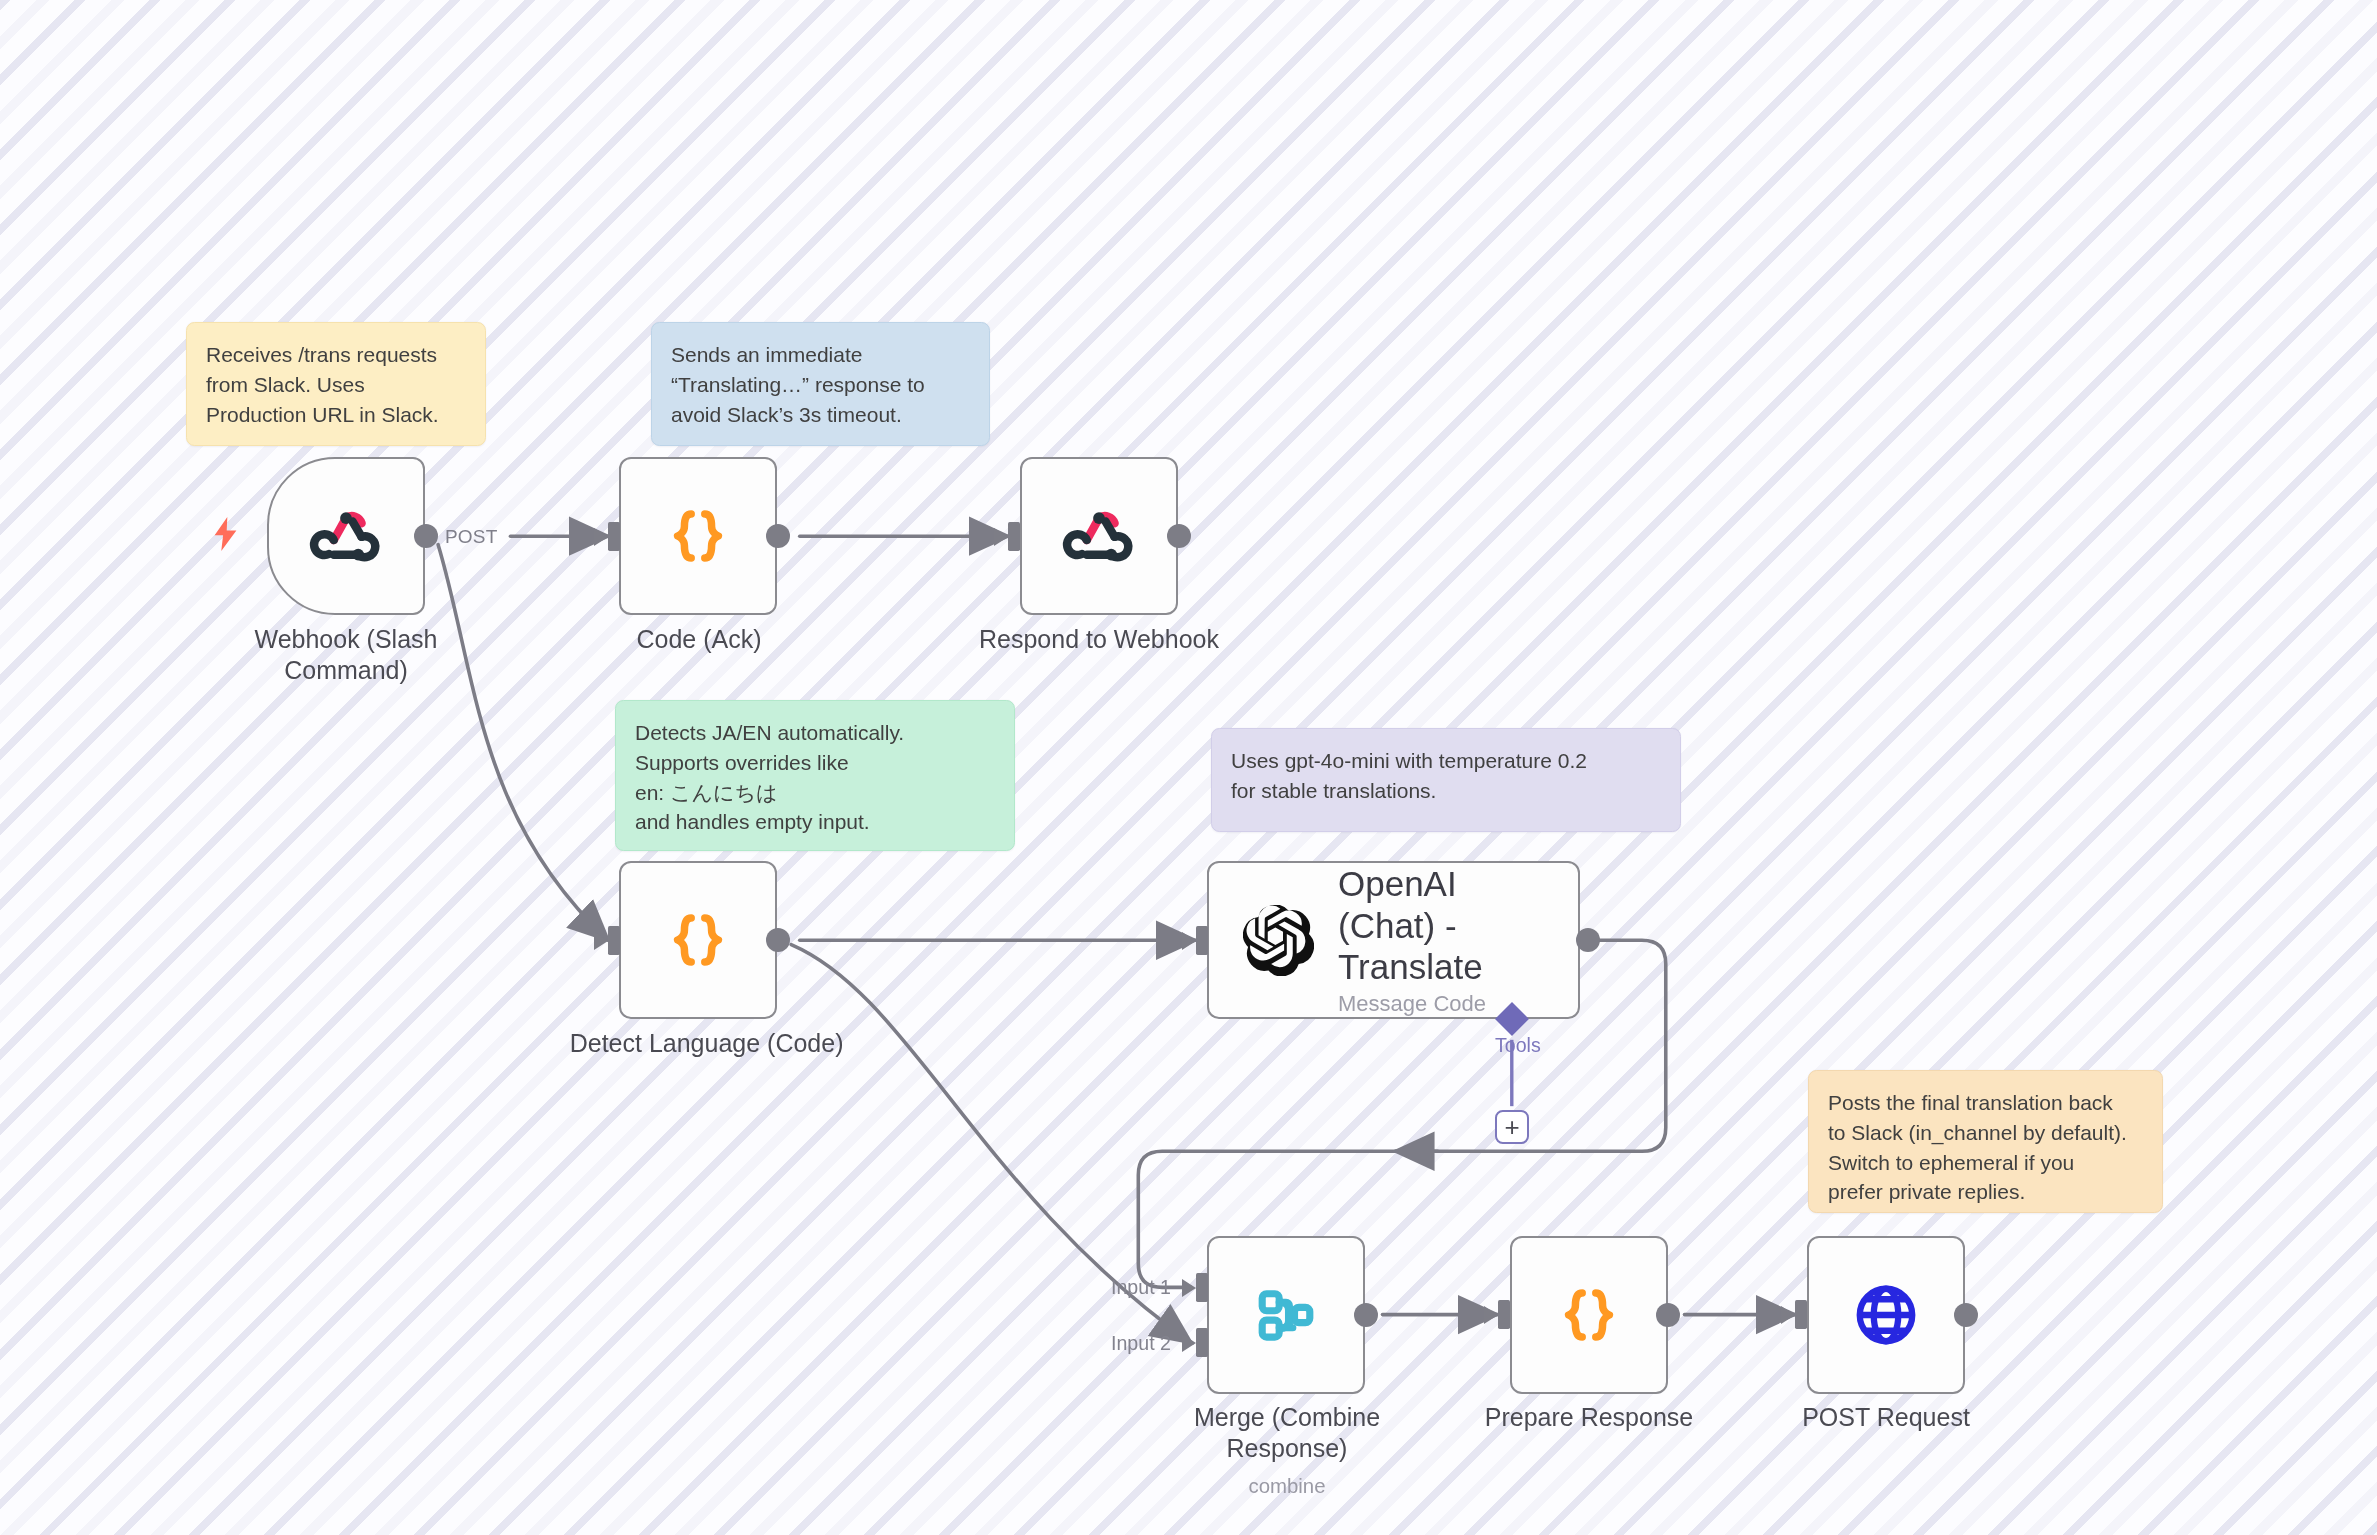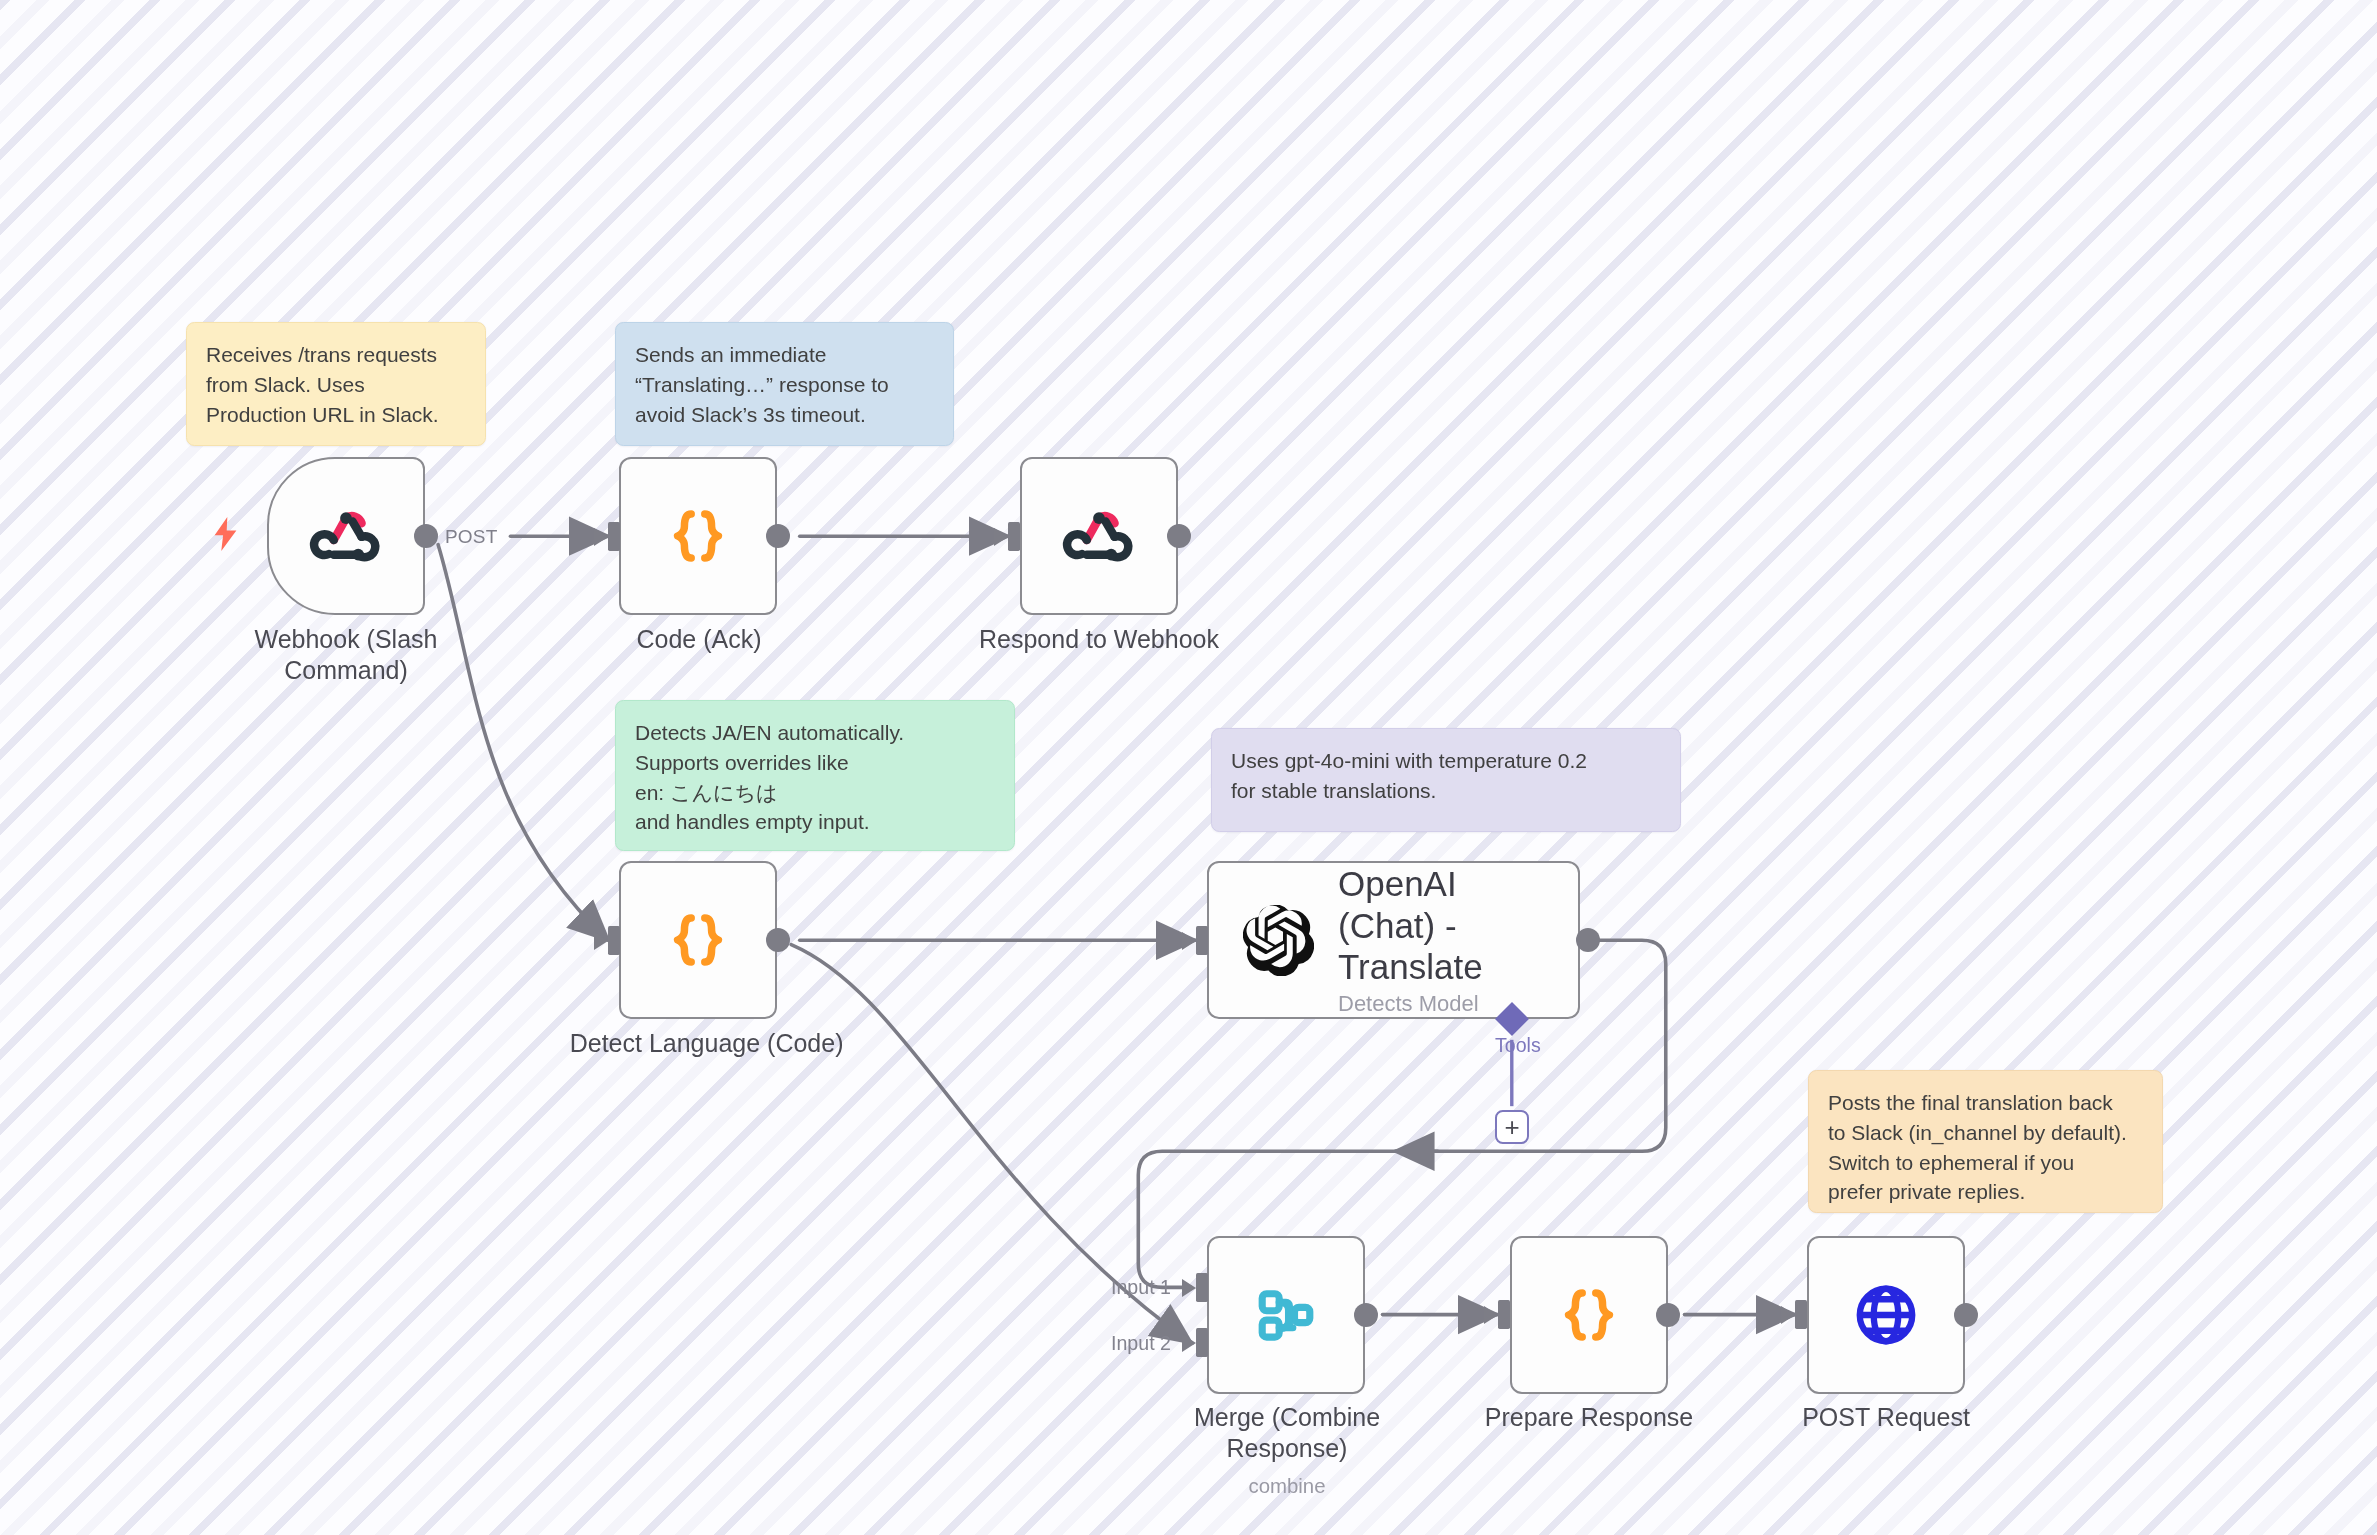--- a/index.html
+++ b/index.html
@@ -45,21 +45,21 @@
     border-radius: 8.5px;
     padding: 17px 19px 15.3px 19px;
     font-size: 21px;
     line-height: 1.42;
     color: #404040;
     white-space: pre-line;
     z-index: 2;
     box-shadow: 0 0.9px 1.7px rgba(40,40,70,.06);
   }
   .sticky-yellow  { background: #fdeec4; border: 0.9px solid #f6e2ae; }
-  .sticky-blue    { background: #cfe0ef; border: 0.9px solid #bdd4e8; }
+  .sticky-blue    { background: #cfe0ef; border: 0.9px solid #bdd4e8; margin-left: 36px; }
   .sticky-green   { background: #c6f0da; border: 0.9px solid #b2e8cb; }
   .sticky-purple  { background: #e0ddf0; border: 0.9px solid #d2cee9; }
   .sticky-orange  { background: #fbe4c0; border: 0.9px solid #f3d8af; }
 
   
   .node {
     position: absolute;
     background: #fdfdfd;
     border: 2.6px solid #8b8b90;
     border-radius: 12px;
@@ -328,21 +328,21 @@
 
   <div class="node wide" style="left:1207px; top:861px;">
     <span>
       <svg class="icon" width="71" height="71" viewBox="0 0 32 32">
         <path fill="#101010" d="M29.71 13.09A8 8 0 0 0 20.5 2.5a8 8 0 0 0-13.6 2.87A8 8 0 0 0 2.29 18.91a8 8 0 0 0 9.21 10.59a8 8 0 0 0 13.6-2.87a8 8 0 0 0 4.61-13.54ZM16.5 28a5.9 5.9 0 0 1-3.8-1.38l.19-.11l6.33-3.66a1 1 0 0 0 .52-.9v-8.93l2.68 1.55v7.4A6 6 0 0 1 16.5 28ZM4 22.15a5.94 5.94 0 0 1-.72-4l.19.11l6.33 3.66a1 1 0 0 0 1 0l7.73-4.46v3.09l-6.4 3.7A6 6 0 0 1 4 22.15ZM2.33 8.58a6 6 0 0 1 3.13-2.63v7.53a1 1 0 0 0 .51.9l7.73 4.46l-2.68 1.55l-6.4-3.7a6 6 0 0 1-2.29-8.11ZM23.74 13.4L16 8.93l2.68-1.54l6.4 3.69a6 6 0 0 1-.9 10.83V14.3a1 1 0 0 0-.44-.9Zm2.67-4l-.19-.12l-6.32-3.68a1 1 0 0 0-1 0L11.16 10V6.95l6.4-3.69a6 6 0 0 1 8.85 6.21ZM9.7 15.2L7 13.66V6.25a6 6 0 0 1 9.84-4.61l-.19.11l-6.33 3.66a1 1 0 0 0-.52.9Zm1.46-3.14L14.6 10.1l3.44 2v3.97l-3.44 1.98l-3.44-1.98Z"></path>
       </svg>
     </span>
     <span class="node-title-block">
       <span class="node-title">OpenAI (Chat) -
 Translate</span>
-      <span class="node-subtitle">Detects Model</span>
+      <span class="node-subtitle">Message Code</span>
     </span>
   </div>
   <div class="port-in" style="left:1196px; top:926px;"></div>
   <div class="port-out" style="left:1576px; top:928px;"></div>
   <div class="port-tools" style="left:1500px; top:1007px;"></div>
   <div class="port-label port-label-purple" style="left:1495px; top:1034px;">Tools</div>
   <div class="plus-btn" style="left:1495px; top:1110px;">+</div>
 
   <div class="node square" style="left:1207px; top:1236px;">
     <span>

